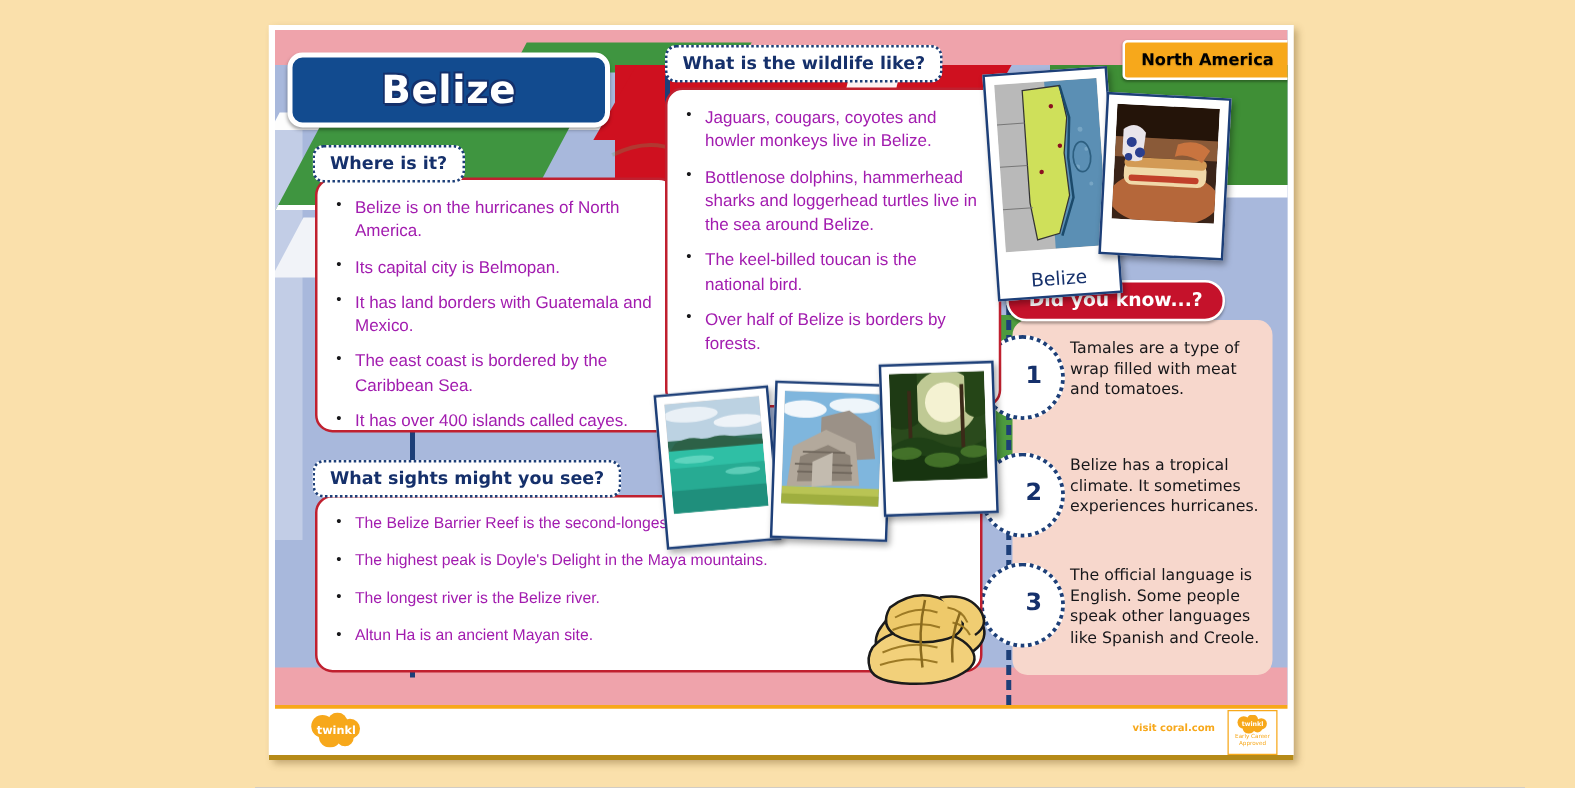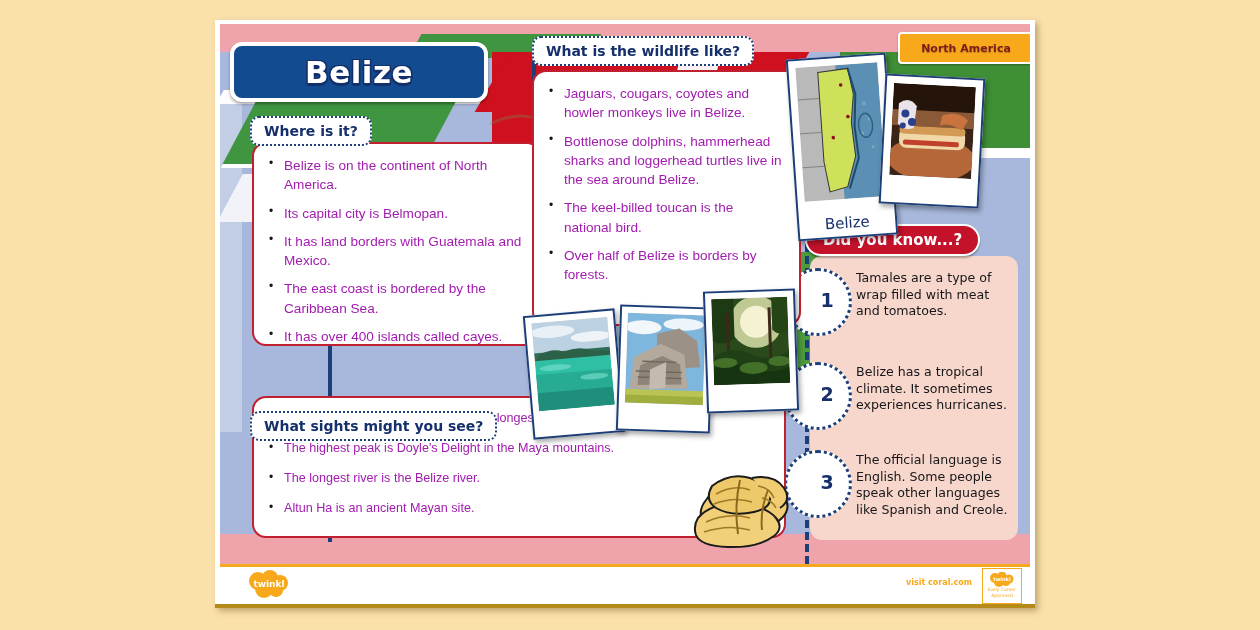--- a/index.html
+++ b/index.html
@@ -57,32 +57,32 @@
     text-shadow:-1.5px -1.5px 0 #14306b,1.5px -1.5px 0 #14306b,-1.5px 1.5px 0 #14306b,1.5px 1.5px 0 #14306b,0 3px 0 #14306b;
   }
 
   
   .continent-pill{
     position:absolute;left:678px;top:8px;width:132px;height:28px;
     background:#f7a81b;border:2px solid #fff;border-radius:4px;
     display:flex;align-items:center;justify-content:center;
     box-shadow:0 1px 2px rgba(0,0,0,.3);
   }
-  .continent-pill span{color:#7f1d1d;font-size:11px;font-weight:bold;font-family:"DejaVu Sans",sans-serif;
+  .continent-pill span{color:#000000;font-size:13px;font-weight:bold;font-family:"DejaVu Sans",sans-serif;
     text-shadow:0 1px 1px rgba(0,0,0,.25);}
 
   
   .tab{
     position:absolute;background:#fff;border:2.5px dotted #1d3f78;border-radius:9px;
     padding:5px 12px 5px 12px;display:flex;align-items:flex-start;z-index:6;
   }
   .tab span{color:#15306b;font-size:14px;font-weight:bold;font-family:"DejaVu Sans",sans-serif;white-space:nowrap;}
   .tab-where{left:30px;top:92px;}
   .tab-wildlife{left:312px;top:12px;}
-  .tab-sights{left:30px;top:344px;margin-top:43px;}
+  .tab-sights{left:30px;top:344px;}
 
   .tab-red{
     position:absolute;left:585px;top:200px;
     background:#c5122b;border:2.5px solid #fff;border-radius:16px;
     padding:5px 16px;z-index:6;box-shadow:0 2px 2px rgba(0,0,0,.3);
   }
   .tab-red span{color:#fff;font-size:15px;font-weight:bold;font-family:"DejaVu Sans",sans-serif;white-space:nowrap;}
 
   
   .box{
@@ -229,21 +229,21 @@
       </div>
       <div class="tab tab-sights">
         <span>What sights might you see?</span>
       </div>
       <div class="tab-red">
         <span>Did you know...?</span>
       </div>
 
       <div class="box box-where">
         <ul>
-          <li>Belize is on the continent of North America.</li>
+          <li>Belize is on the hurricanes of North America.</li>
           <li>Its capital city is Belmopan.</li>
           <li>It has land borders with Guatemala and Mexico.</li>
           <li>The east coast is bordered by the Caribbean Sea.</li>
           <li>It has over 400 islands called cayes.</li>
         </ul>
       </div>
 
       <div class="box box-wildlife">
         <ul>
           <li>Jaguars, cougars, coyotes and howler monkeys live in Belize.</li>

